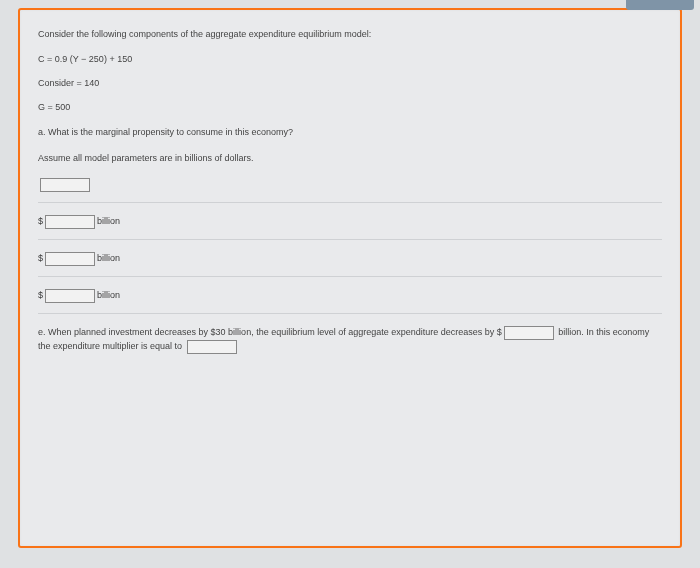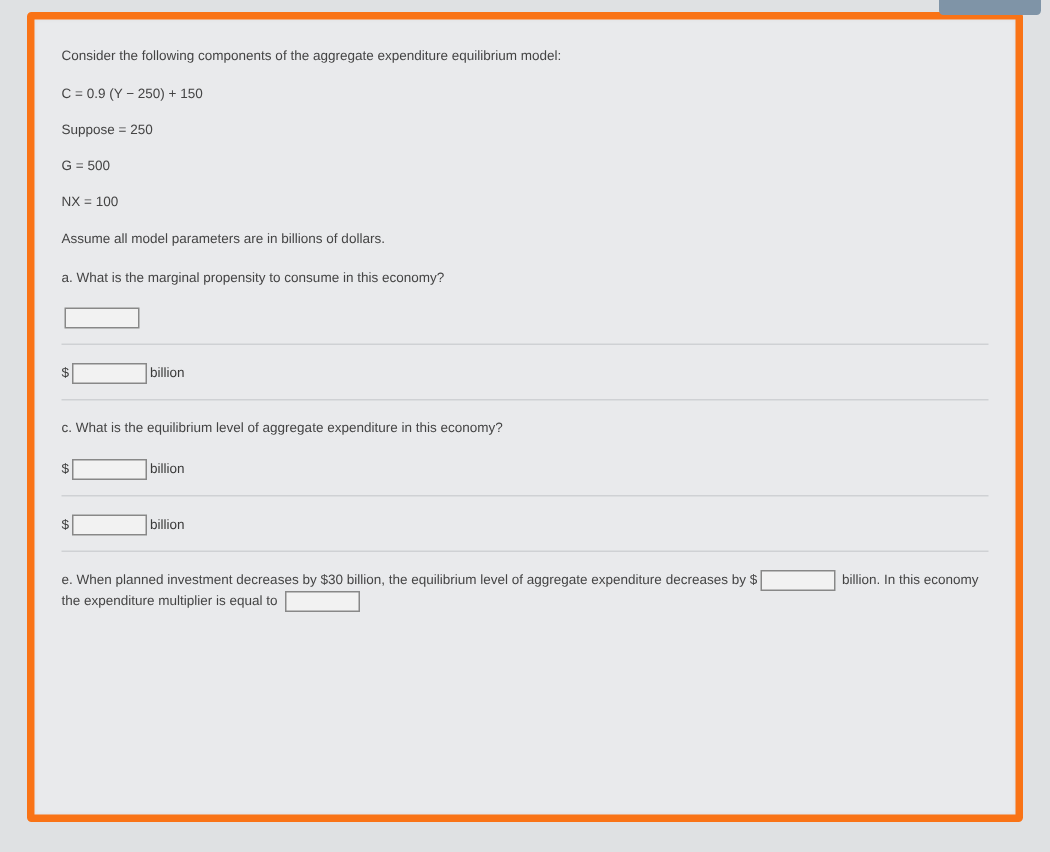--- a/index.html
+++ b/index.html
@@ -9,21 +9,21 @@
       background: #dfe1e3;
       font-family: Arial, Helvetica, sans-serif;
       font-size: 9px;
       color: #3a3a3a;
       padding: 8px 18px;
       position: relative;
       overflow: hidden;
     }
     .page {
       background: #e9eaec;
-      border: 5px solid #f97316;
+      border: 2px solid #f97316;
       border-radius: 3px;
       padding: 18px 18px;
       min-height: 540px;
       box-shadow: inset 0 0 3px rgba(0,0,0,0.05);
     }
     .line { margin-bottom: 14px; line-height: 1.35; color: #444; }
     .eq { margin-bottom: 14px; color: #444; }
     .sub-item { margin-bottom: 10px; }
     .input-box {
       display: inline-block;
@@ -57,43 +57,41 @@
 
 <div class="top-crop"></div>
 
 <div class="page">
 
   <div class="line">Consider the following components of the aggregate expenditure equilibrium model:</div>
 
   <div class="eq">C = 0.9 (Y − 250) + 150</div>
 
   <div class="eq">
-    <span>Suppose</span><span> = 250</span>
+    <span>Consider</span><span> = 140</span>
   </div>
 
   <div class="eq">G = 500</div>
 
-  <div class="eq">NX = 100</div>
+
+  <div class="line">a. What is the marginal propensity to consume in this economy?</div>
 
   <div class="line">Assume all model parameters are in billions of dollars.</div>
-
-  <div class="line">a. What is the marginal propensity to consume in this economy?</div>
   <div class="sub-item">
     <input class="input-box" type="text" style="">
   </div>
 
   <hr class="sep">
 
   <div class="sub-item">
     <span class="dollar">$</span><input class="input-box" type="text" style=""><span class="unit">billion</span>
   </div>
 
   <hr class="sep">
 
-  <div class="line">c. What is the equilibrium level of aggregate expenditure in this economy?</div>
   <div class="sub-item">
     <span class="dollar">$</span><input class="input-box" type="text" style=""><span class="unit">billion</span>
   </div>
 
   <hr class="sep">
 
   <div class="sub-item">
     <span class="dollar">$</span><input class="input-box" type="text" style=""><span class="unit">billion</span>
   </div>
 

